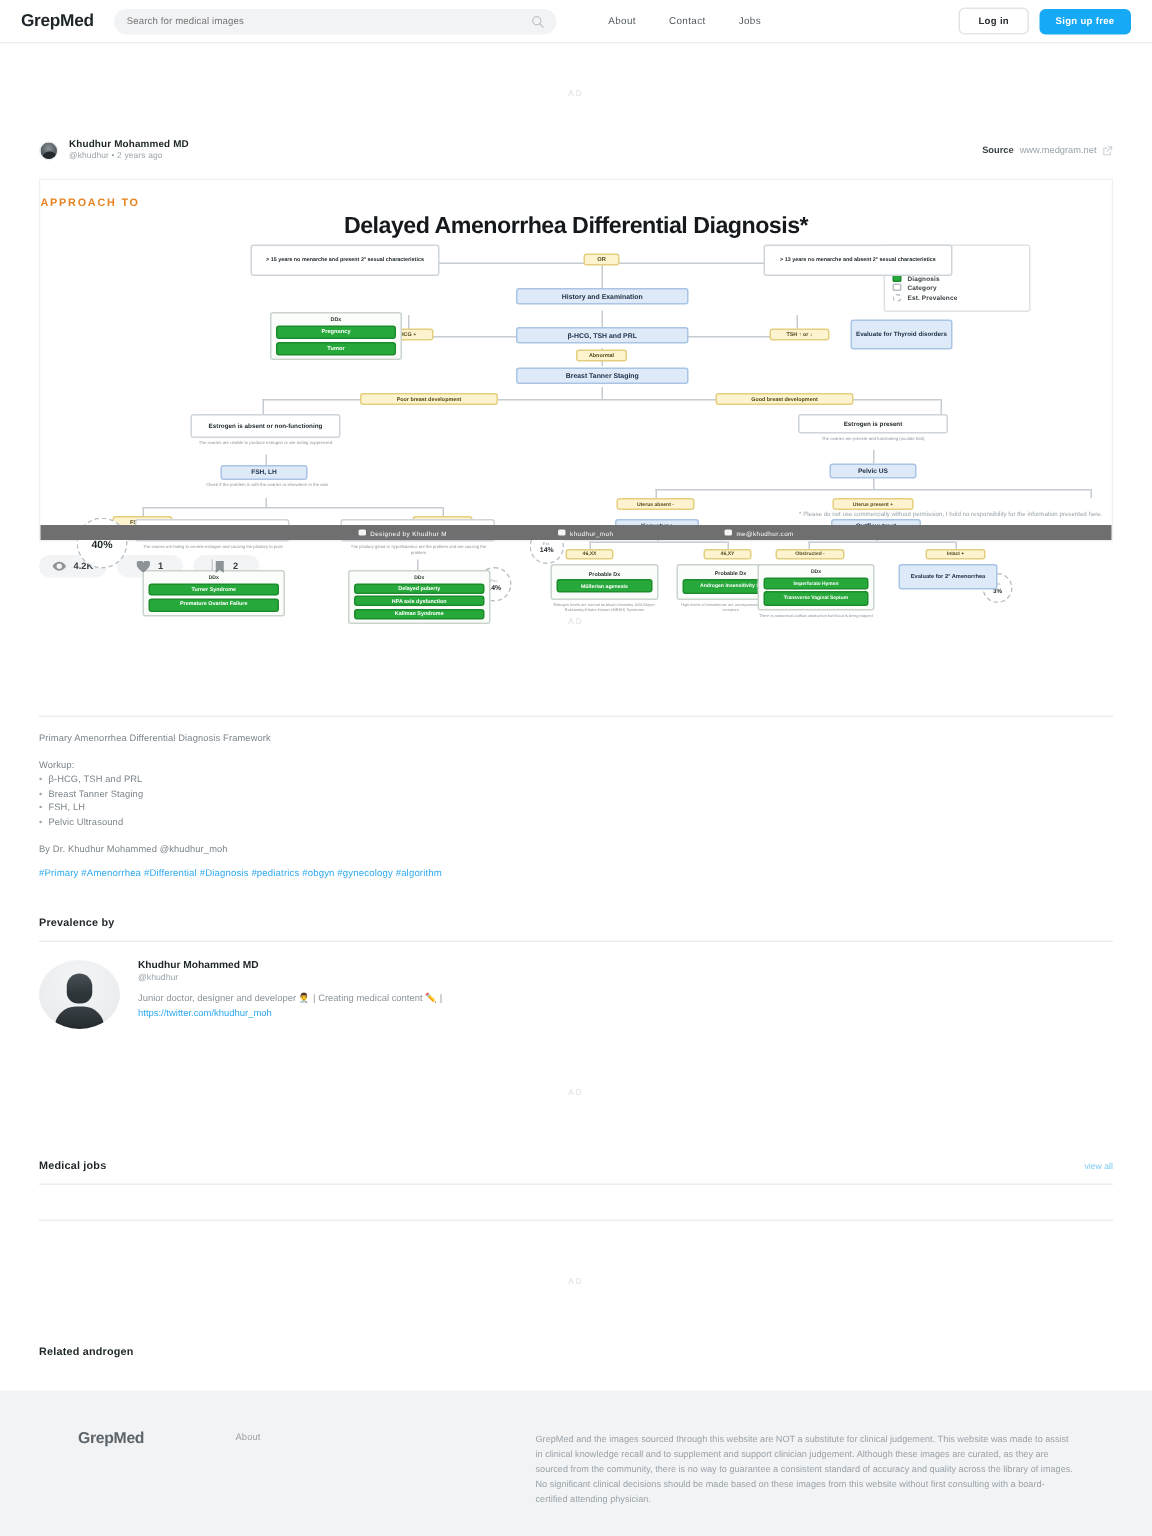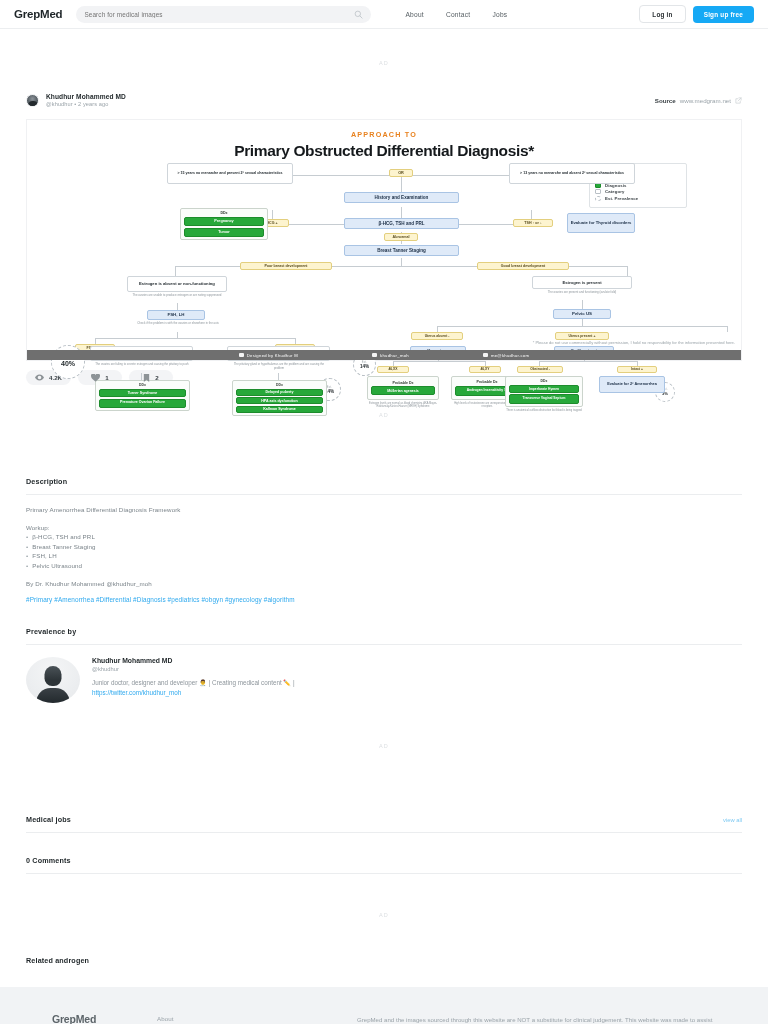--- a/index.html
+++ b/index.html
@@ -98,21 +98,21 @@
   .source-url { font-size: 6.2px; color: #9aa3a9; }
   .ext-icon { width: 7px; height: 7px; opacity: .5; }
 
   
   .figure {
     margin-top: 9px; background: #fff; position: relative;
     border: 1px solid #f0f1f3;
   }
   .dgm { position: relative; width: 714px; height: 240px; background: #fff; }
   .dgm-kicker {
-    text-align: center; font-size: 7.2px; font-weight: bold; color: #e8821f;
+    font-size: 7.2px; font-weight: bold; color: #e8821f;
     letter-spacing: 1.2px; padding-top: 10px;
   }
   .dgm-title {
     text-align: center; font-size: 15.5px; font-weight: bold; color: #15191c;
     letter-spacing: -.35px; margin-top: 3px;
   }
   .dgm-canvas { position: relative; width: 714px; height: 185px; }
 
   .nd { position: absolute; font-family: "Liberation Sans", sans-serif; }
   .box {
@@ -189,21 +189,21 @@
   .avatar-lg .body {
     position: absolute; left: 50%; bottom: 0; transform: translateX(-50%);
     width: 33px; height: 15px; border-radius: 14px 14px 0 0;
     background: linear-gradient(180deg,#3a4146 0%, #23292d 100%);
   }
   .c-name { font-size: 6.8px; font-weight: bold; color: #1e2528; }
   .c-handle { font-size: 5.8px; color: #9aa3a9; margin-top: 2px; }
   .c-bio { font-size: 6.3px; color: #8d959b; margin-top: 6px; line-height: 1.5; }
   .c-link { font-size: 6.3px; color: #2fa9ee; display: block; margin-top: 1px; text-decoration: none; }
 
-  .jobs-wrap { margin-top: 26px; }
+  .jobs-wrap { }
   .jobs-head { display: flex; align-items: baseline; justify-content: space-between; }
   .view-all { font-size: 5.8px; color: #7ec9f2; text-decoration: none; }
   .comments-wrap { margin-top: 23px; }
   .related-wrap { margin-top: 0; }
 
   
   .footer {
     background: #f1f3f5; padding: 26px 52px 0 52px; margin-top: 22px;
     position: relative; min-height: 160px;
   }
@@ -257,21 +257,21 @@
         <span class="source-url">www.medgram.net</span>
         <svg class="ext-icon" viewBox="0 0 16 16" fill="none" stroke="#9aa3a9" stroke-width="1.6">
           <path d="M9 2h5v5M14 2L7 9M12 9.5V14H2V4h4.5" stroke-linecap="round" stroke-linejoin="round"></path>
         </svg>
       </div>
     </div>
 
     <div class="figure">
       <div class="dgm">
         <div class="dgm-kicker">APPROACH TO</div>
-        <div class="dgm-title">Primary Obstructed Differential Diagnosis*</div>
+        <div class="dgm-title">Delayed Amenorrhea Differential Diagnosis*</div>
 
         <div class="dgm-canvas">
 
           <div class="legend">
             <div class="lg-row">
               <span class="lg-sw" style="background:#dfeaf8;border:1px solid #a9c4e4"></span>
               <span class="lg-txt">Investigation</span>
             </div>
             <div class="lg-row">
               <span class="lg-sw" style="background:#fdf4cf;border:1px solid #e3cf7e"></span>
@@ -531,21 +531,20 @@
         <span class="v">2</span>
       </div>
     </div>
   </div>
 
   <div class="ad-slot ad-mid">AD</div>
 
   <div class="content">
 
     <div class="desc-wrap">
-      <div class="sect-title">Description</div>
       <div class="rule" style="margin:8px 0 10px"></div>
       <div class="desc-body">
         <p>Primary Amenorrhea Differential Diagnosis Framework</p>
         <div>Workup:</div>
         <ul>
           <li>β-HCG, TSH and PRL</li>
           <li>Breast Tanner Staging</li>
           <li>FSH, LH</li>
           <li>Pelvic Ultrasound</li>
         </ul>
@@ -577,21 +576,20 @@
   <div class="content">
     <div class="jobs-wrap">
       <div class="jobs-head">
         <div class="sect-title">Medical jobs</div>
         <a class="view-all" href="#">view all</a>
       </div>
       <div class="rule" style="margin-top:8px"></div>
     </div>
 
     <div class="comments-wrap">
-      <div class="sect-title">0 Comments</div>
       <div class="rule" style="margin-top:8px"></div>
     </div>
   </div>
 
   <div class="ad-slot ad-mid3">AD</div>
 
   <div class="content">
     <div class="related-wrap">
       <div class="sect-title">Related androgen</div>
     </div>

